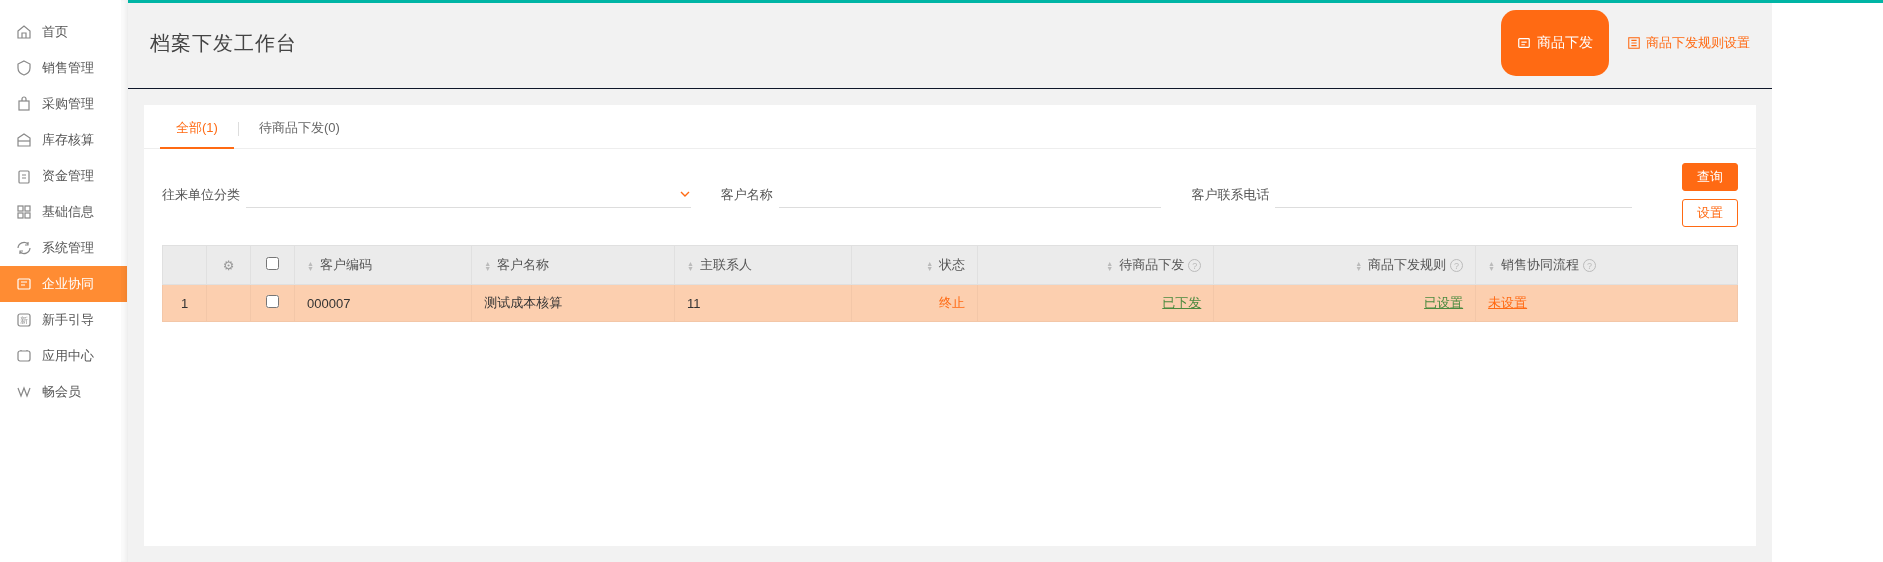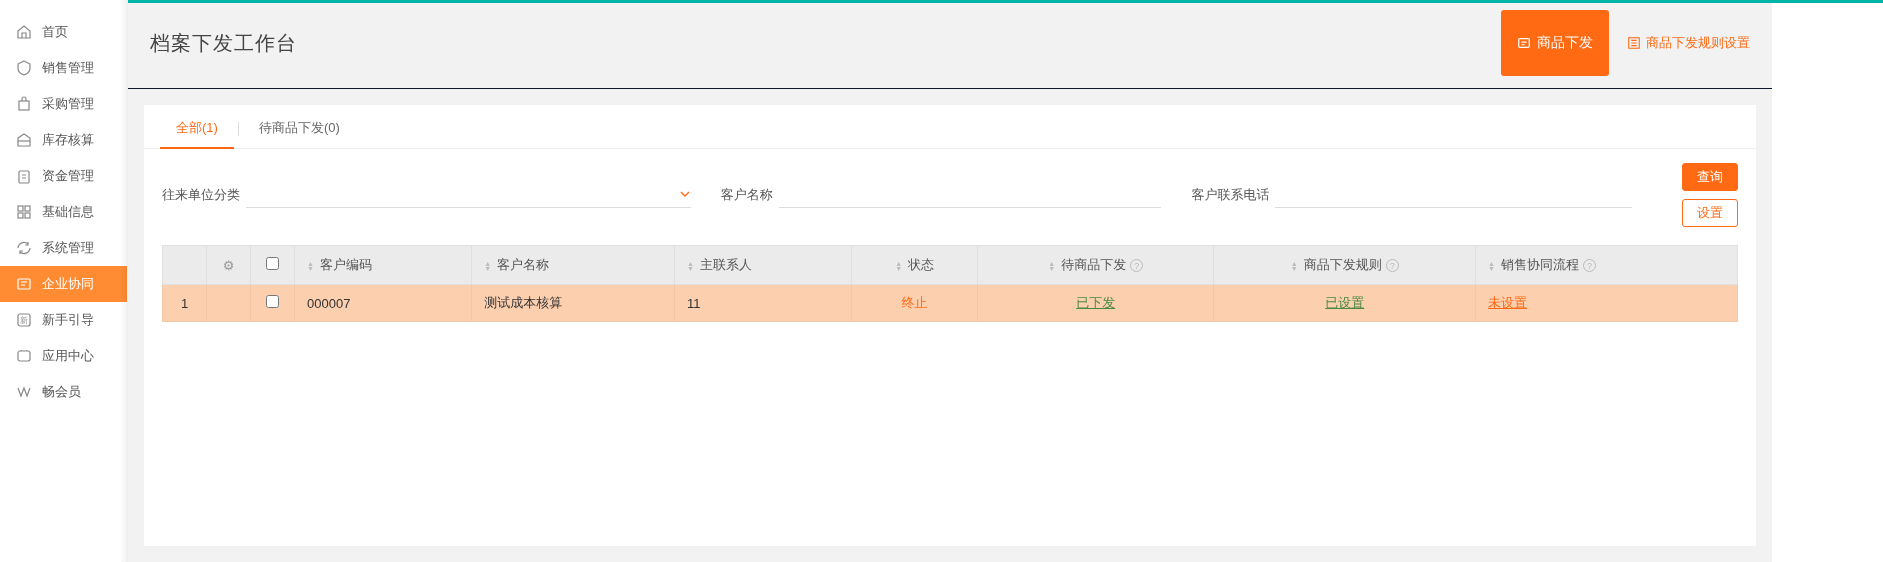--- a/index.html
+++ b/index.html
@@ -15,21 +15,21 @@
 .nav-item { display: flex; align-items: center; padding: 9px 16px; color: #555; cursor: pointer; font-size: 13px; line-height: 18px; }
 .nav-item .nav-icon { width: 16px; height: 16px; margin-right: 10px; display: inline-flex; align-items: center; justify-content: center; color: #888; }
 .nav-item.active { background: #ff8c33; color: #fff; }
 .nav-item.active .nav-icon { color: #fff; }
 
 
 .main { flex: 1; background: #f2f2f2; display: flex; flex-direction: column; }
 .main-header { display: flex; align-items: center; padding: 10px 22px 12px 22px; border-bottom: 1px solid #0f172a; }
 .page-title { font-size: 20px; font-weight: 500; color: #444; flex: 1; letter-spacing: 1px; }
 .hdr-actions { display: flex; align-items: center; gap: 18px; }
-.btn-primary { background: #ff6a13; color: #fff; border: none; padding: 24px 16px; border-radius: 3px; cursor: pointer; font-size: 14px; display: inline-flex; align-items: center; gap: 6px; }
+.btn-primary { background: #ff6a13; color: #fff; border: none; padding: 24px 16px; border-radius: 15px; cursor: pointer; font-size: 14px; display: inline-flex; align-items: center; gap: 6px; }
 .btn-primary svg { width: 14px; height: 14px; }
 .link-rule { color: #ff6a13; font-size: 13px; cursor: pointer; display: inline-flex; align-items: center; gap: 5px; }
 .link-rule svg { width: 14px; height: 14px; }
 
 
 .panel { background: #fff; margin: 16px; flex: 1; padding: 0; display: flex; flex-direction: column; }
 .tabs { display: flex; align-items: center; border-bottom: 1px solid #eee; padding: 4px 16px 0 16px; gap: 0; }
 .tab { padding: 10px 16px; cursor: pointer; color: #666; border-bottom: 2px solid transparent; margin-bottom: -1px; font-size: 13px; }
 .tab.active { color: #ff6a13; border-bottom-color: #ff6a13; }
 .tab-sep { width: 1px; height: 14px; background: #ddd; margin: 0 4px; align-self: center; }
@@ -53,21 +53,21 @@
 .sort { display: inline-flex; flex-direction: column; margin-right: 6px; vertical-align: middle; line-height: 5px; color: #bbb; }
 .sort::before { content: "▲"; font-size: 7px; }
 .sort::after { content: "▼"; font-size: 7px; }
 .info-icon { display: inline-flex; width: 13px; height: 13px; border: 1px solid #bbb; border-radius: 50%; align-items: center; justify-content: center; font-size: 9px; color: #bbb; margin-left: 4px; vertical-align: middle; }
 .gear { color: #999; }
 .chk { width: 13px; height: 13px; }
 .link-green { color: #4a8a3f; text-decoration: underline; cursor: pointer; }
 .link-orange { color: #ff6a13; text-decoration: underline; cursor: pointer; }
 .txt-orange { color: #ff6a13; }
 th.center, td.center { text-align: center; }
-th.right, td.right { text-align: center; }
+th.right, td.right { text-align: right; }
 svg { display: block; }
 </style>
 </head>
 <body>
 
 <div class="topbar"></div>
 <div class="app">
 
   <div class="sidebar">
     <div class="nav-item">

